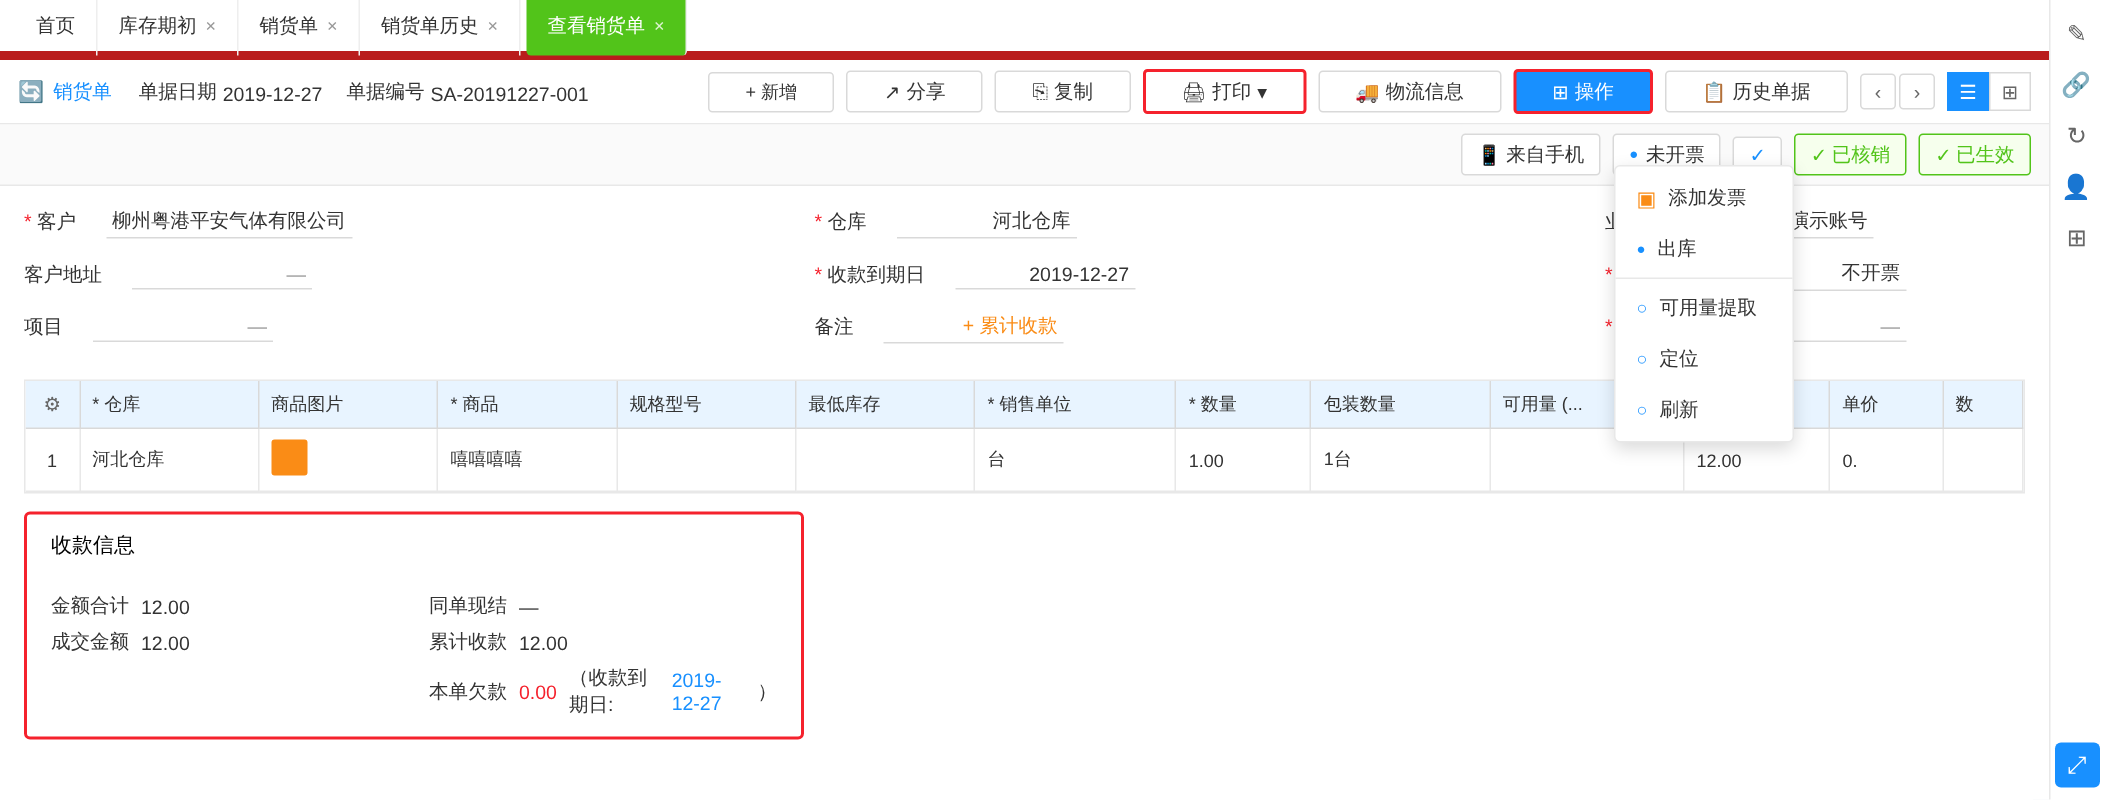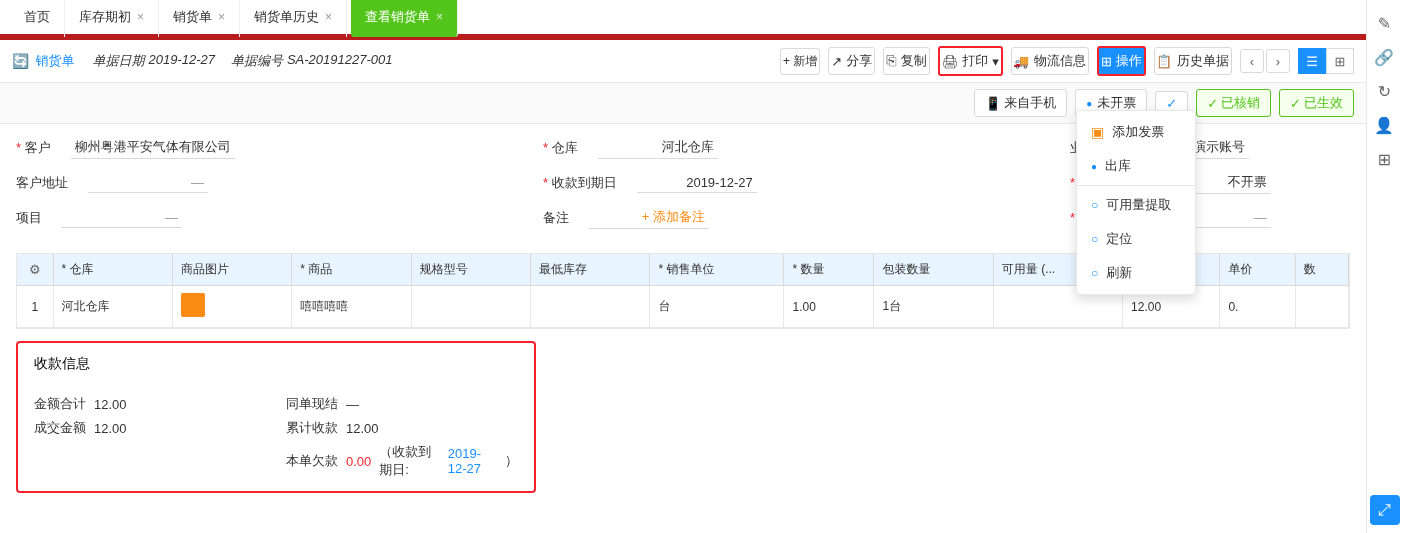--- a/index.html
+++ b/index.html
@@ -22,24 +22,24 @@
     
     .main-area { background: #fff; margin: 0; padding: 0; }
 
     
     .doc-toolbar {
       display: flex; align-items: center; padding: 6px 12px; background: #fff;
       border-bottom: 1px solid #e8e8e8; gap: 8px;
     }
     .doc-title { display: flex; align-items: center; gap: 6px; color: #1890ff; font-weight: 500; }
     .doc-meta { display: flex; align-items: center; gap: 16px; margin-left: 10px; color: #333; }
-    .doc-meta-item { display: flex; align-items: flex-start; gap: 4px; font-style: italic; }
+    .doc-meta-item { display: flex; align-items: flex-end; gap: 4px; }
     .spacer { flex: 1; }
     .toolbar-btn {
-      display: flex; align-items: center; gap: 4px; padding: 4px 2px;
+      display: flex; align-items: center; gap: 4px; padding: 4px 24px;
       border: 1px solid #d9d9d9; border-radius: 3px; cursor: pointer;
       background: #fff; color: #333; font-size: 12px; white-space: nowrap;
     }
     .toolbar-btn.active { background: #1890ff; color: #fff; border-color: #1890ff; }
     .toolbar-btn.highlighted { border: 2px solid #f5222d; }
 
     
     .action-toolbar {
       display: flex; align-items: center; padding: 6px 12px; background: #fafafa;
       border-bottom: 1px solid #e8e8e8; gap: 8px; justify-content: flex-end;
@@ -285,21 +285,21 @@
           <span class="form-value">不开票</span>
         </div>
       </div>
       <div class="form-row">
         <div class="form-field">
           <span class="form-label">项目</span>
           <span class="form-value dash">—</span>
         </div>
         <div class="form-field">
           <span class="form-label">备注</span>
-          <span class="form-value" style="color:#fa8c16; cursor:pointer;">+ 添加备注</span>
+          <span class="form-value" style="color:#fa8c16; cursor:pointer;">+ 累计收款</span>
         </div>
         <div class="form-field" style="max-width:280px;">
           <span class="form-label required">业务员孟</span>
           <span class="form-value dash">—</span>
         </div>
       </div>
     </div>
 
     <div class="table-container scroll-area">
       <table class="data-table">

